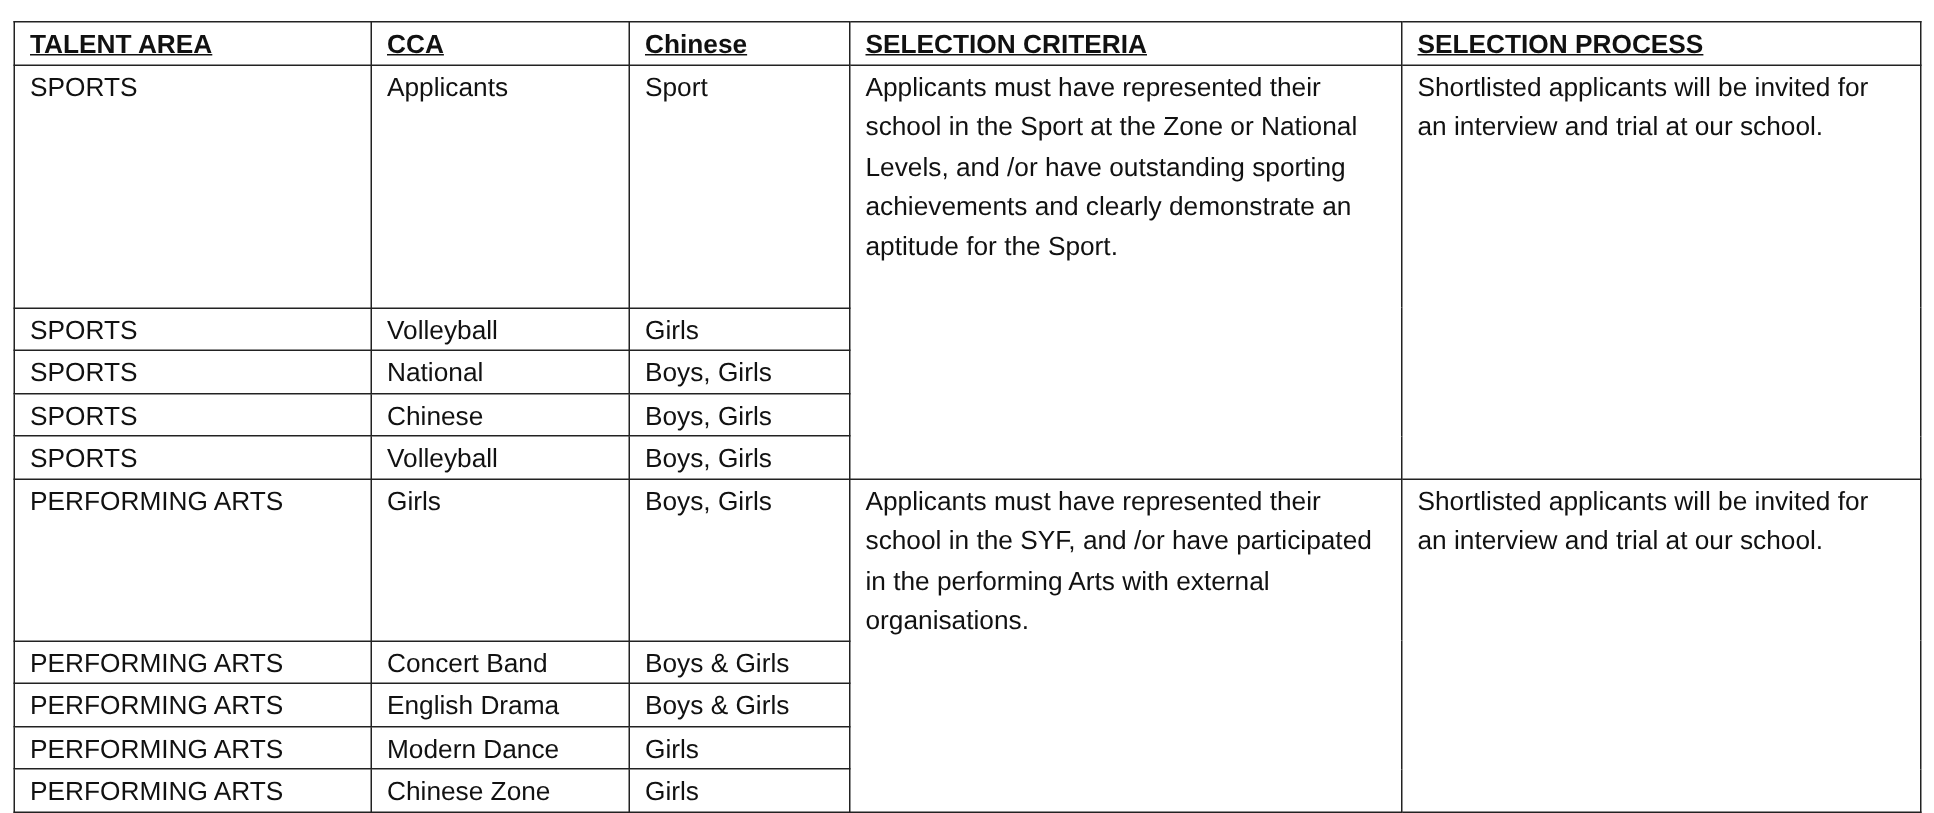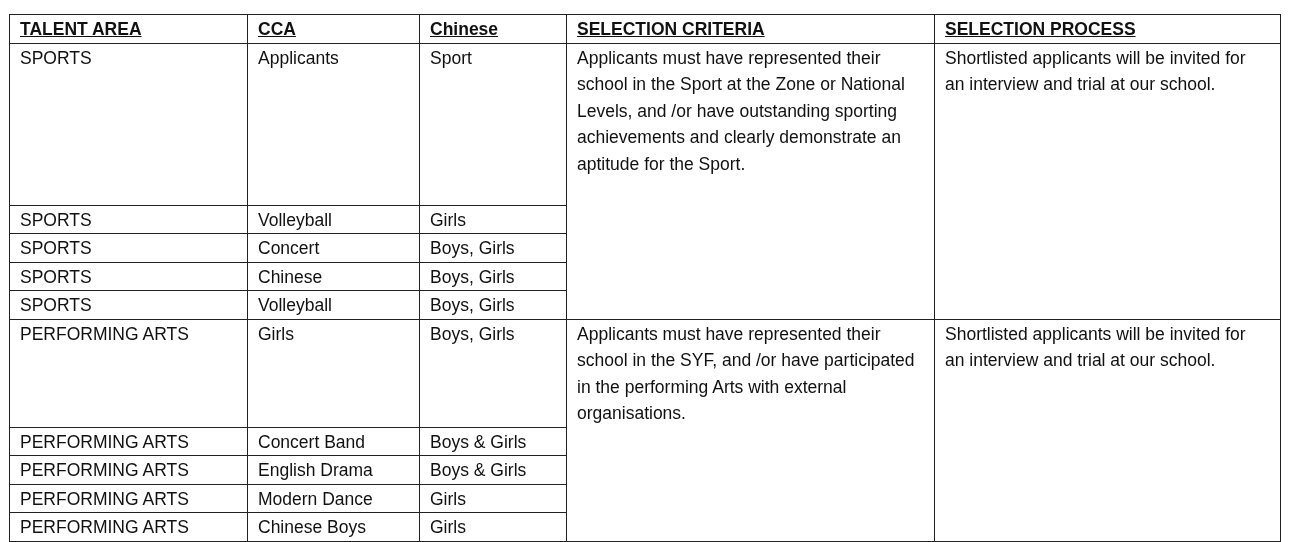--- a/index.html
+++ b/index.html
@@ -44,21 +44,21 @@
       <td rowspan="5" class="wrap">Applicants must have represented their school in the Sport at the Zone or National Levels, and /or have outstanding sporting achievements and clearly demonstrate an aptitude for the Sport.</td>
       <td rowspan="5" class="wrap">Shortlisted applicants will be invited for an interview and trial at our school.</td>
     </tr>
     <tr class="r-std">
       <td>SPORTS</td>
       <td>Volleyball</td>
       <td>Girls</td>
     </tr>
     <tr class="r-std">
       <td>SPORTS</td>
-      <td>Concert</td>
+      <td>National</td>
       <td>Boys, Girls</td>
     </tr>
     <tr class="r-std">
       <td>SPORTS</td>
       <td>Chinese</td>
       <td>Boys, Girls</td>
     </tr>
     <tr class="r-std">
       <td>SPORTS</td>
       <td>Volleyball</td>
@@ -82,17 +82,17 @@
       <td>English Drama</td>
       <td>Boys &amp; Girls</td>
     </tr>
     <tr class="r-std">
       <td>PERFORMING ARTS</td>
       <td>Modern Dance</td>
       <td>Girls</td>
     </tr>
     <tr class="r-std">
       <td>PERFORMING ARTS</td>
-      <td>Chinese Boys</td>
+      <td>Chinese Zone</td>
       <td>Girls</td>
     </tr>
   </tbody>
 </table>
 
 </body></html>

